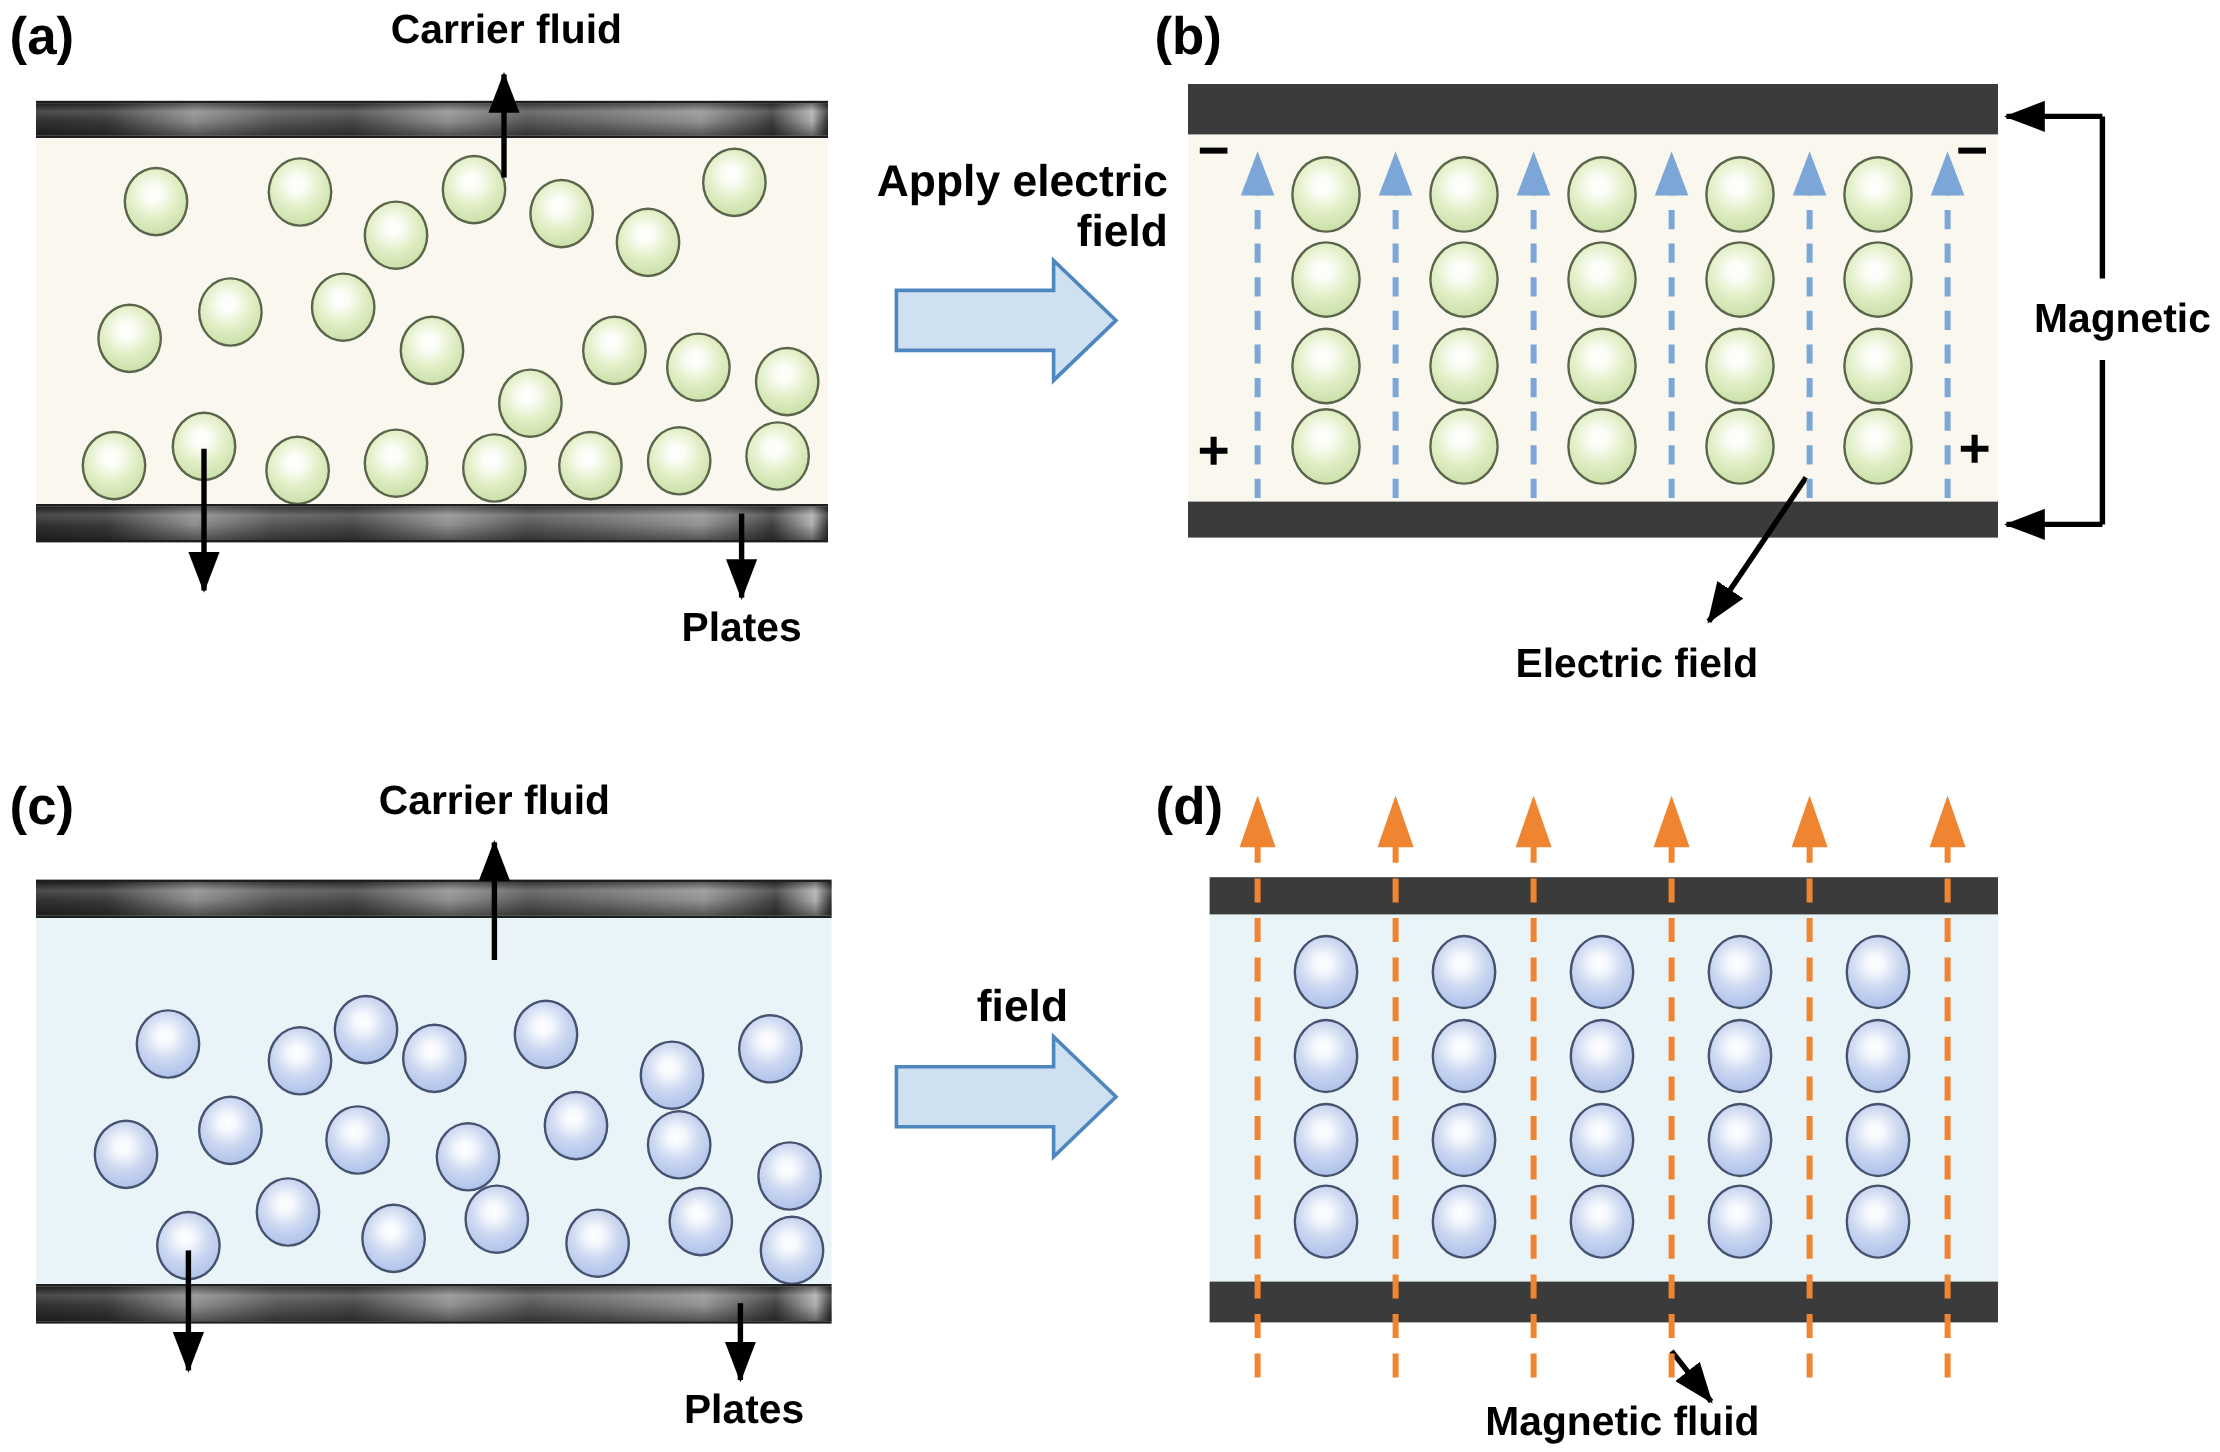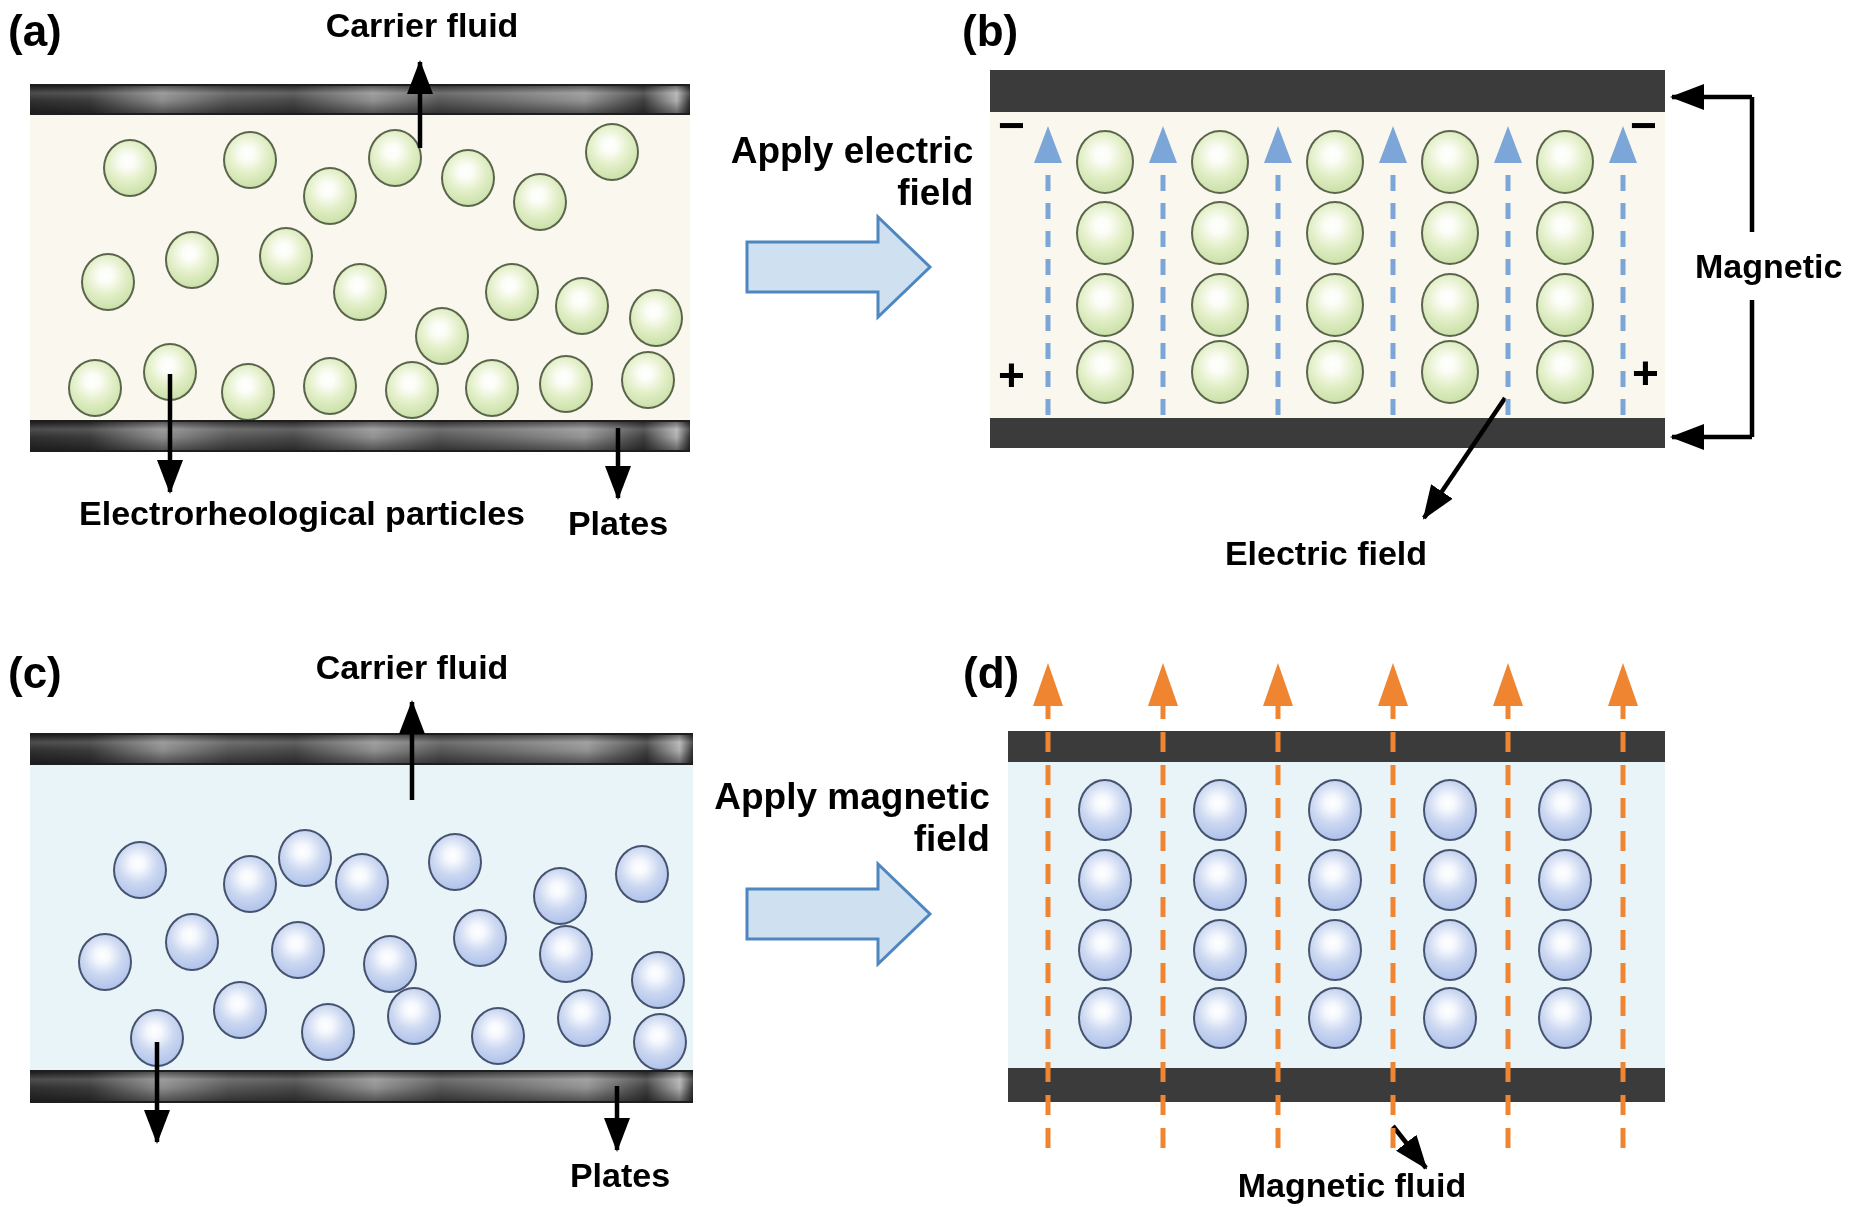--- a/index.html
+++ b/index.html
@@ -38,54 +38,53 @@
 </head>
 <body>
 
 <div id="canvas">
 
   <div class="fluid" style="left:30px;top:115px;width:660px;height:305px;background:#FAF8EE"></div>
   <div class="plate plate-metal" style="left:30px;top:84px;width:660px;height:31px"></div>
   <div class="plate plate-metal" style="left:30px;top:420px;width:660px;height:32px"></div>
   <div class="lbl letter" style="left:8px;top:6px">(a)</div>
   <div class="lbl caption center" style="left:422px;top:6px">Carrier fluid</div>
-  <div class="lbl caption center" style="left:302px;top:494px">Electrorheological particles</div>
   <div class="lbl caption center" style="left:618px;top:504px">Plates</div>
 
   <div class="fluid" style="left:990px;top:112px;width:675px;height:306px;background:#FAF8EE"></div>
   <div class="plate plate-flat" style="left:990px;top:70px;width:675px;height:42px"></div>
   <div class="plate plate-flat" style="left:990px;top:418px;width:675px;height:30px"></div>
   <div class="lbl letter" style="left:962px;top:6px">(b)</div>
   <div class="lbl sign" style="left:998px;top:102px">−</div>
   <div class="lbl sign" style="left:1630px;top:102px">−</div>
   <div class="lbl sign" style="left:998px;top:352px">+</div>
   <div class="lbl sign" style="left:1632px;top:350px">+</div>
   <div class="lbl caption" style="left:1695px;top:247px">Magnetic</div>
-  <div class="lbl caption center" style="left:1326px;top:534px">Electric field</div>
+  <div class="lbl caption center" style="left:1364px;top:534px">Electric field</div>
 
   <div class="lbl apply-text" style="left:852px;top:130px">
     <span>Apply electric</span><br>
     <span>field</span>
   </div>
 
   <div class="fluid" style="left:30px;top:765px;width:663px;height:305px;background:#E8F4F8"></div>
   <div class="plate plate-metal" style="left:30px;top:733px;width:663px;height:32px"></div>
   <div class="plate plate-metal" style="left:30px;top:1070px;width:663px;height:33px"></div>
   <div class="lbl letter" style="left:8px;top:648px">(c)</div>
   <div class="lbl caption center" style="left:412px;top:648px">Carrier fluid</div>
   <div class="lbl caption center" style="left:620px;top:1156px">Plates</div>
 
   <div class="fluid" style="left:1008px;top:762px;width:657px;height:306px;background:#E8F4F8"></div>
   <div class="plate plate-flat" style="left:1008px;top:731px;width:657px;height:31px"></div>
   <div class="plate plate-flat" style="left:1008px;top:1068px;width:657px;height:34px"></div>
   <div class="lbl letter" style="left:963px;top:648px">(d)</div>
   <div class="lbl caption center" style="left:1352px;top:1166px">Magnetic fluid</div>
 
   <div class="lbl apply-text" style="left:852px;top:776px">
-    <span>Apply magnetic</span><br>
+    <br>
     <span>field</span>
   </div>
 
 <div class="particle p-green" style="left: 103px; top: 139px; width: 54px; height: 58px;"></div>
     <div class="particle p-green" style="left: 223px; top: 131px; width: 54px; height: 58px;"></div>
     <div class="particle p-green" style="left: 303px; top: 167px; width: 54px; height: 58px;"></div>
     <div class="particle p-green" style="left: 368px; top: 129px; width: 54px; height: 58px;"></div>
     <div class="particle p-green" style="left: 441px; top: 149px; width: 54px; height: 58px;"></div>
     <div class="particle p-green" style="left: 513px; top: 173px; width: 54px; height: 58px;"></div>
     <div class="particle p-green" style="left: 585px; top: 123px; width: 54px; height: 58px;"></div>

